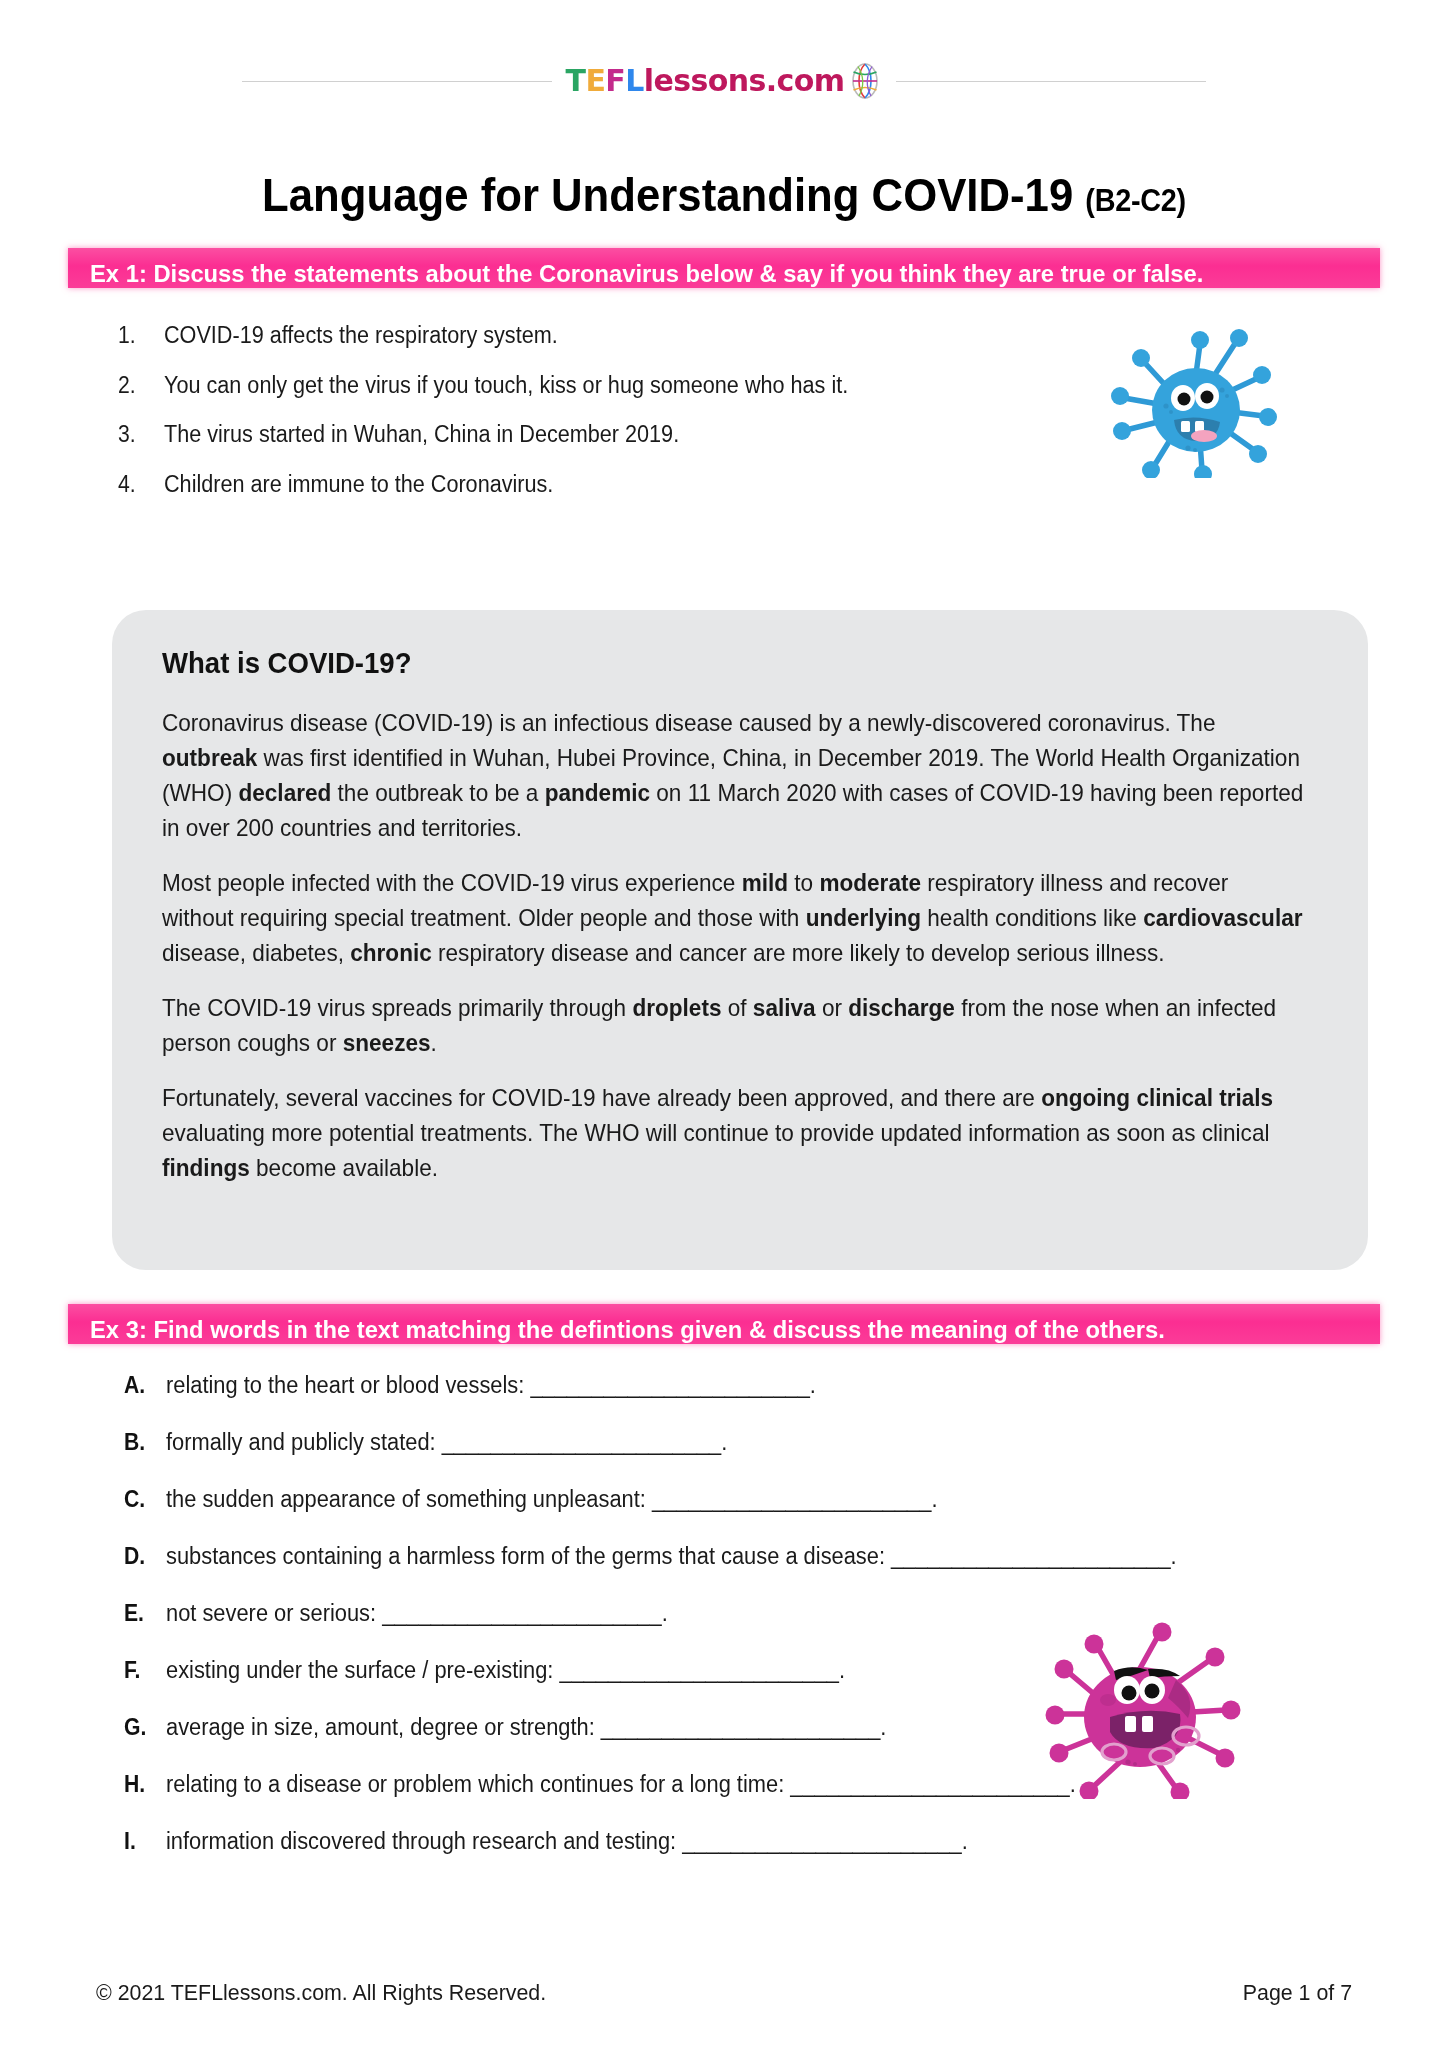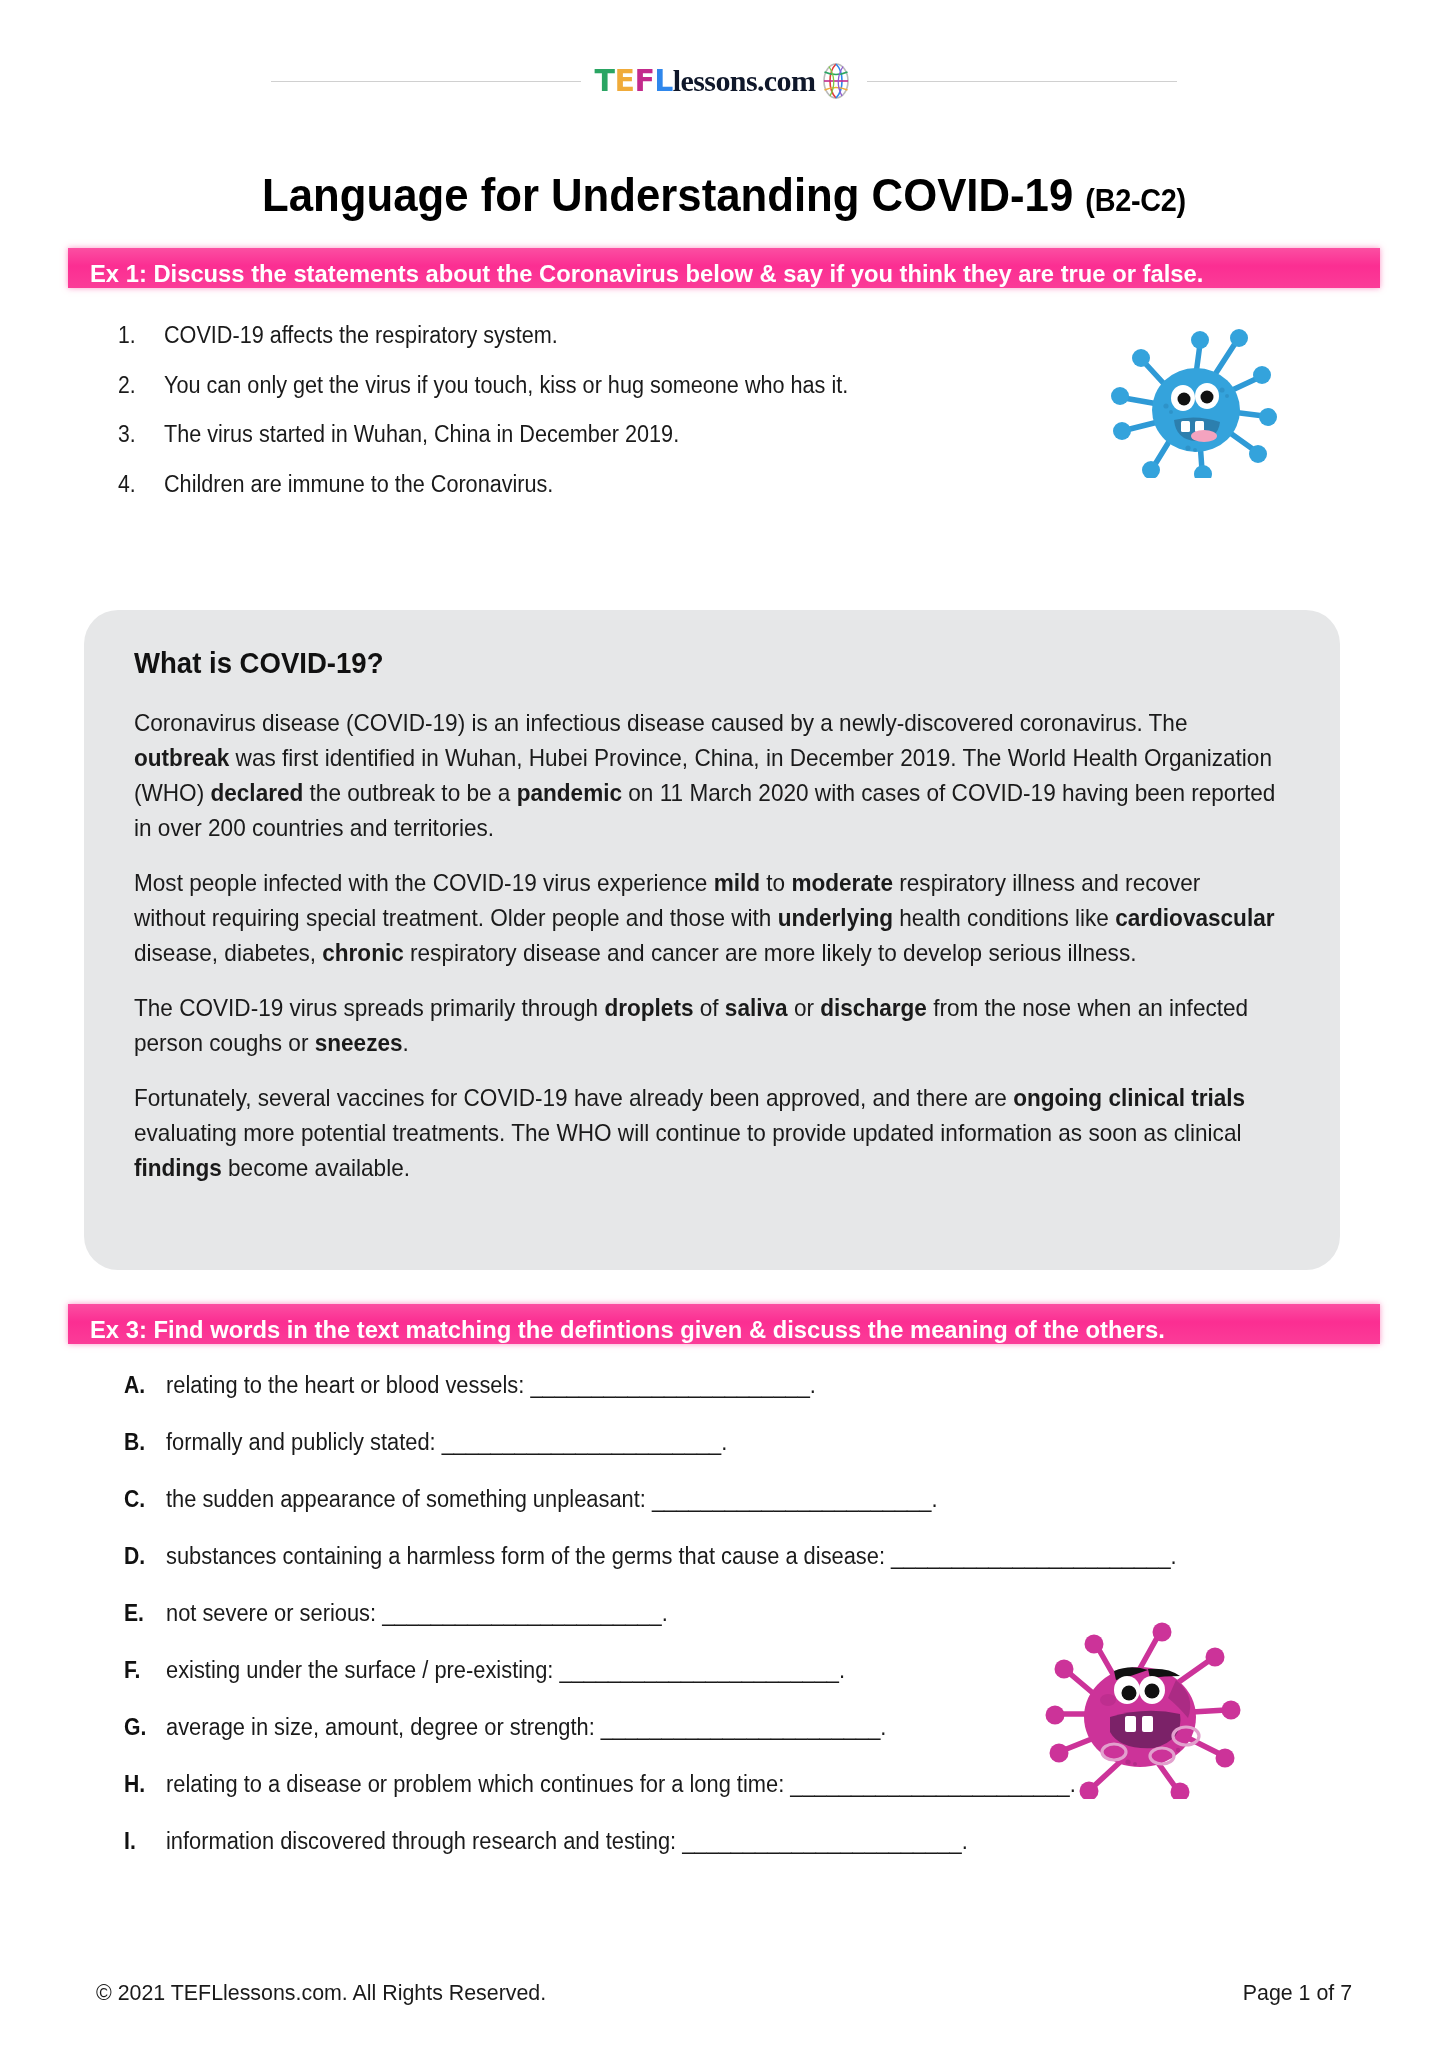--- a/index.html
+++ b/index.html
@@ -48,21 +48,21 @@
     font-weight: bold;
     font-size: 30px;
     letter-spacing: -0.6px;
     line-height: 1;
     white-space: nowrap;
   }
   .logo-text .c1 { color: #2aa563; }
   .logo-text .c2 { color: #f0ab3a; }
   .logo-text .c3 { color: #c32a8c; }
   .logo-text .c4 { color: #2f87ec; }
-  .logo-text .rest { color: #0f172a; font-family: Liberation Serif, serif; }
+  .logo-text .rest { color: #be185d; }
   .globe-icon { width: 34px; height: 38px; display: block; }
 
   
   .doc-title {
     position: absolute;
     top: 136px;
     left: 0;
     right: 0;
     text-align: center;
     font-family: "Liberation Sans Narrow", "Liberation Sans", sans-serif;
@@ -151,21 +151,21 @@
     left: 1028px;
     width: 220px;
     height: 185px;
   }
   .virus-blue svg, .virus-pink svg { width: 100%; height: 100%; display: block; }
 
   
   .read-box {
     position: absolute;
     top: 610px;
-    left: 84px;
+    left: 112px;
     width: 1256px;
     height: 660px;
     background: #e6e7e8;
     border-radius: 34px;
     box-sizing: border-box;
     padding: 37px 46px 0 50px;
   }
   .read-head {
     font-family: "Liberation Sans Narrow", "Liberation Sans", sans-serif;
     font-weight: bold;

